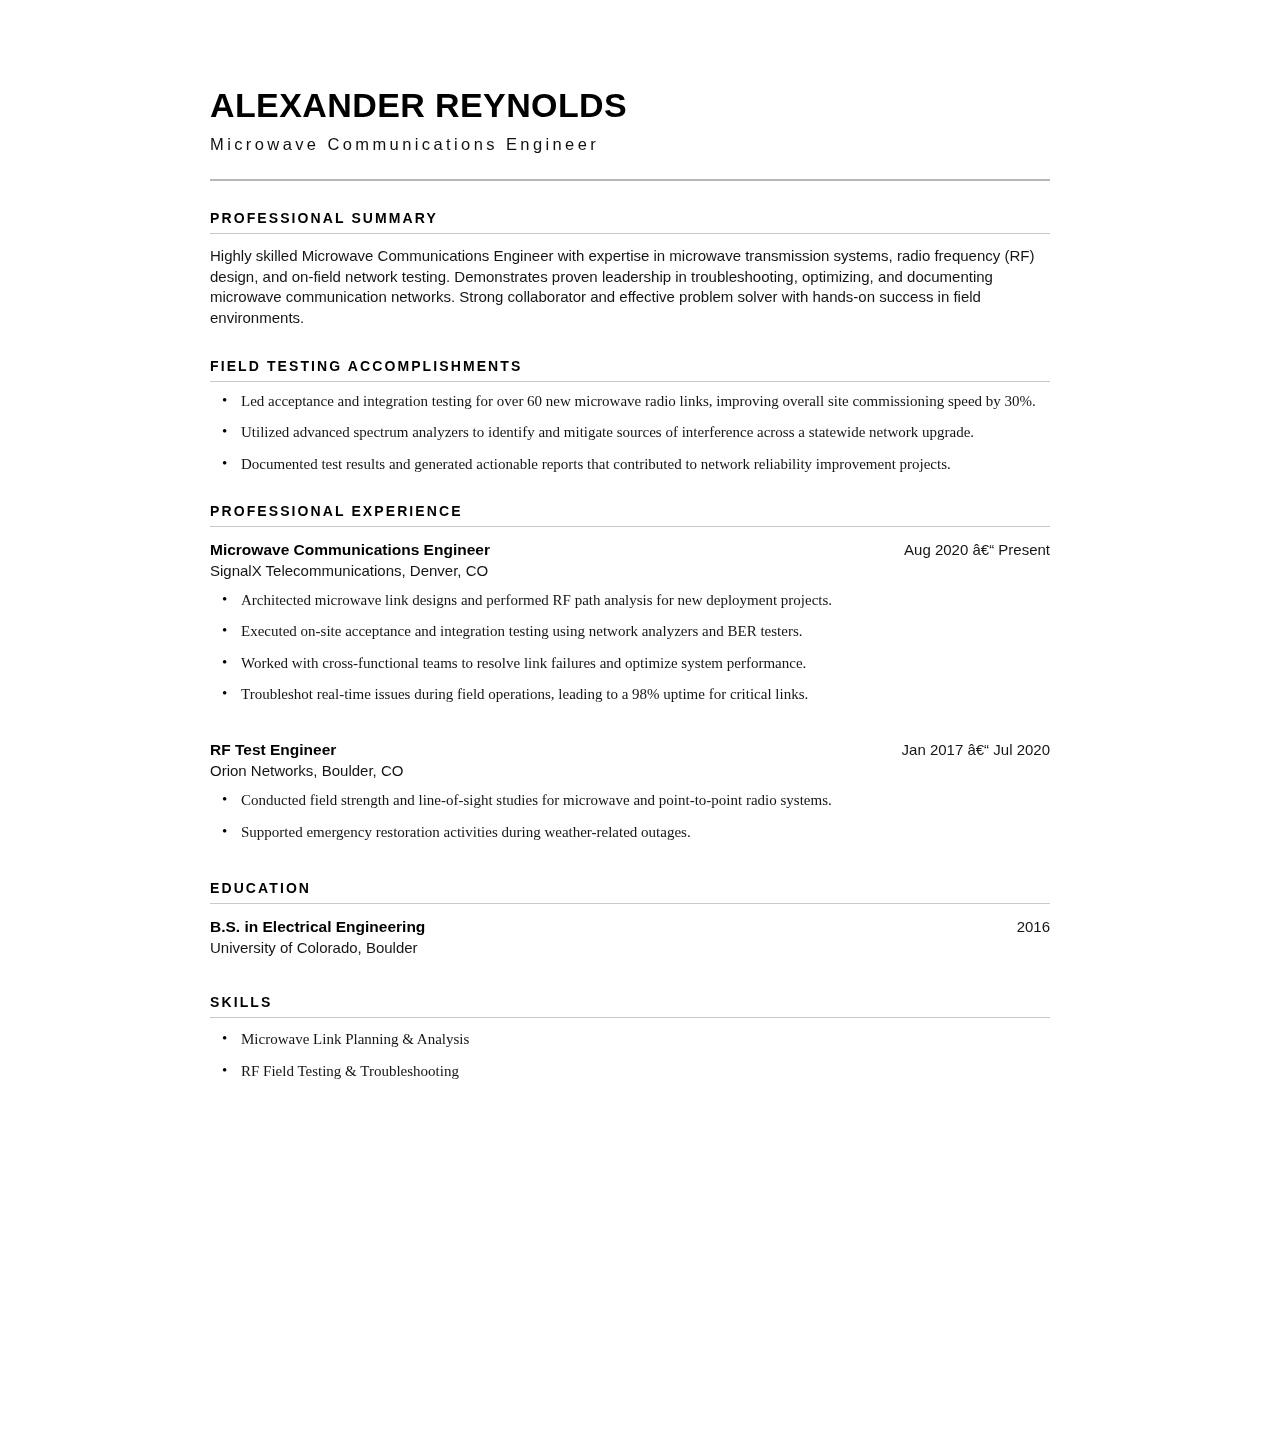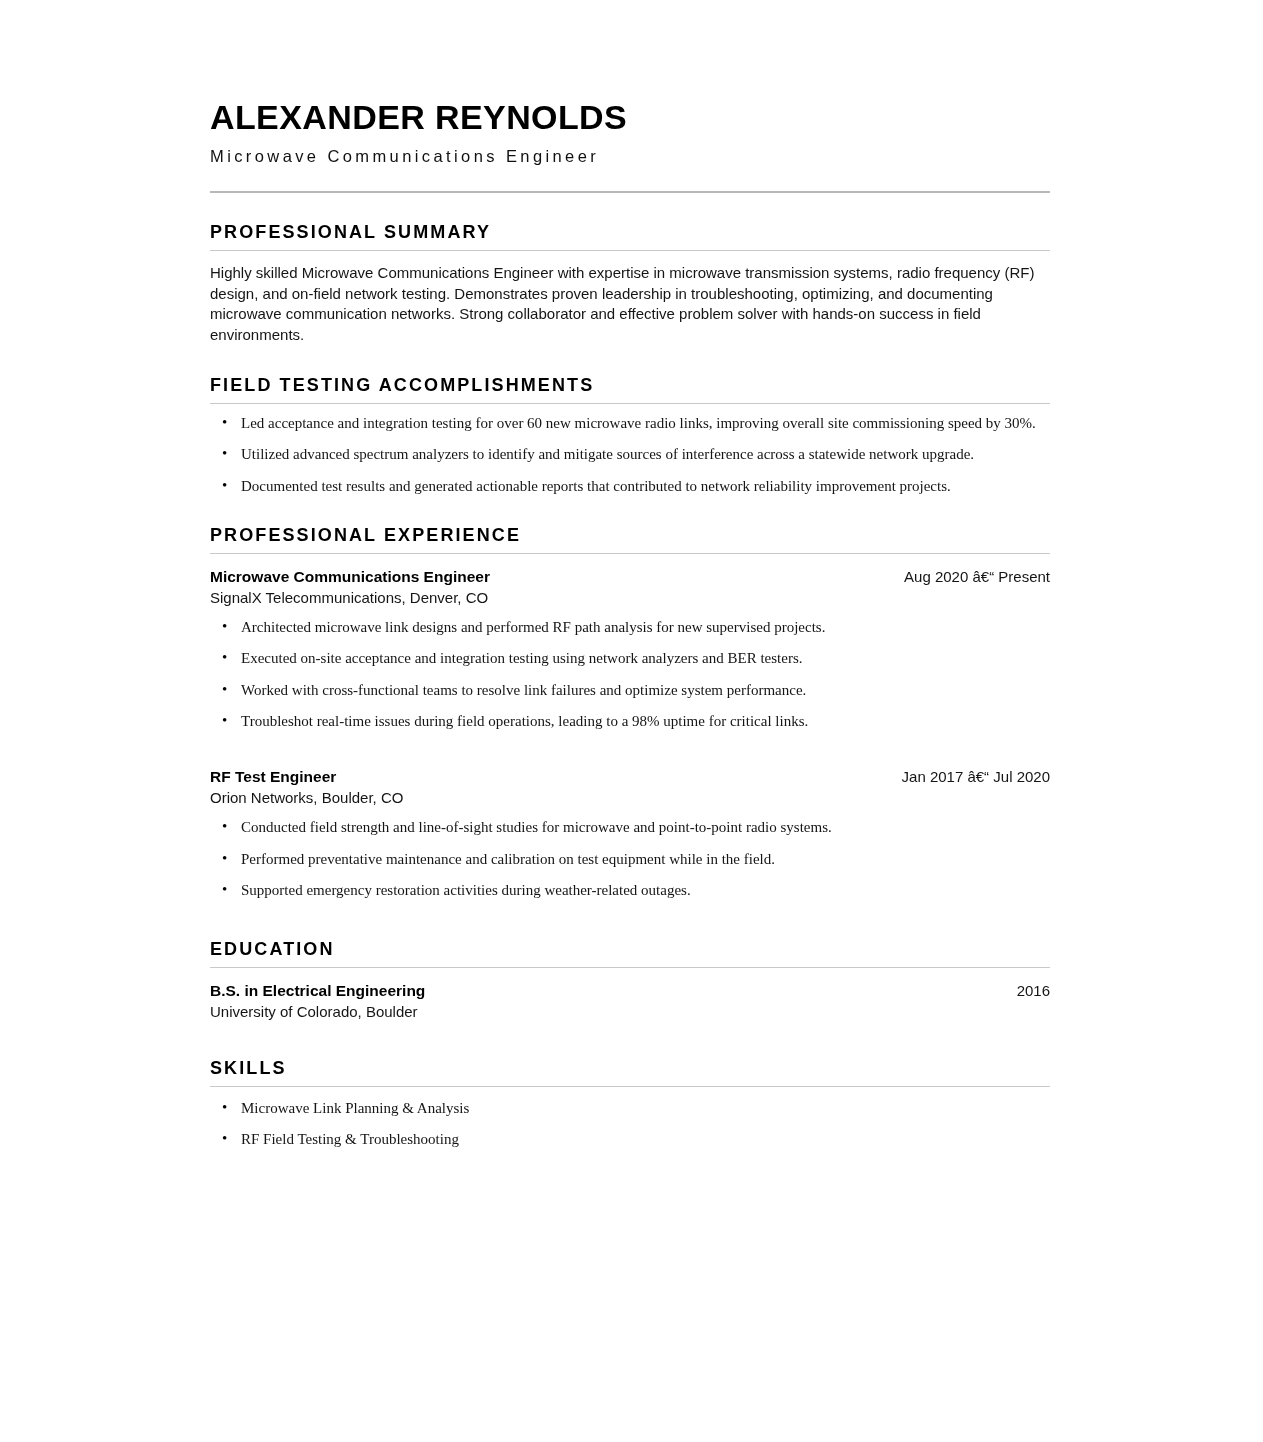--- a/index.html
+++ b/index.html
@@ -20,21 +20,21 @@
     position: relative;
     width: 1263px;
     height: 1297px;
     background: #ffffff;
     overflow: hidden;
     box-sizing: border-box;
   }
   .page-inner {
     position: absolute;
     left: 210px;
-    top: 12px;
+    top: 0;
     width: 840px;
   }
 
   
   .name {
     font-size: 34px;
     font-weight: bold;
     letter-spacing: 0.4px;
     line-height: 1.0;
     margin: 0;
@@ -69,21 +69,21 @@
 
   
   .section {
     margin-top: 29px;
   }
   .section.sec-experience { }
   .section.sec-education  { margin-top: 38px; }
   .section.sec-skills     { margin-top: 38px; }
 
   .section-title {
-    font-size: 18px;
+    font-size: 14px;
     font-weight: bold;
     letter-spacing: 2.1px;
     color: #000;
     margin: 0;
     padding-bottom: 7px;
   }
   .section-rule {
     height: 1px;
     background: #c9c9c9;
     width: 840px;
@@ -194,36 +194,35 @@
       <div class="section-title">PROFESSIONAL EXPERIENCE</div>
       <div class="section-rule"></div>
 
       <div class="entry">
         <div class="entry-head">
           <span class="entry-title">Microwave Communications Engineer</span>
           <span class="entry-dates">Aug 2020 â€“ Present</span>
         </div>
         <div class="entry-sub">SignalX Telecommunications, Denver, CO</div>
         <ul class="bullets job">
-          <li>Architected microwave link designs and performed RF path analysis for new supervised projects.</li>
+          <li>Architected microwave link designs and performed RF path analysis for new deployment projects.</li>
           <li>Executed on-site acceptance and integration testing using network analyzers and BER testers.</li>
           <li>Worked with cross-functional teams to resolve link failures and optimize system performance.</li>
           <li>Troubleshot real-time issues during field operations, leading to a 98% uptime for critical links.</li>
         </ul>
       </div>
 
       <div class="entry">
         <div class="entry-head">
           <span class="entry-title">RF Test Engineer</span>
           <span class="entry-dates">Jan 2017 â€“ Jul 2020</span>
         </div>
         <div class="entry-sub">Orion Networks, Boulder, CO</div>
         <ul class="bullets job">
           <li>Conducted field strength and line-of-sight studies for microwave and point-to-point radio systems.</li>
-          <li>Performed preventative maintenance and calibration on test equipment while in the field.</li>
           <li>Supported emergency restoration activities during weather-related outages.</li>
         </ul>
       </div>
     </div>
 
     <div class="section sec-education">
       <div class="section-title">EDUCATION</div>
       <div class="section-rule"></div>
       <div class="entry">
         <div class="entry-head">

